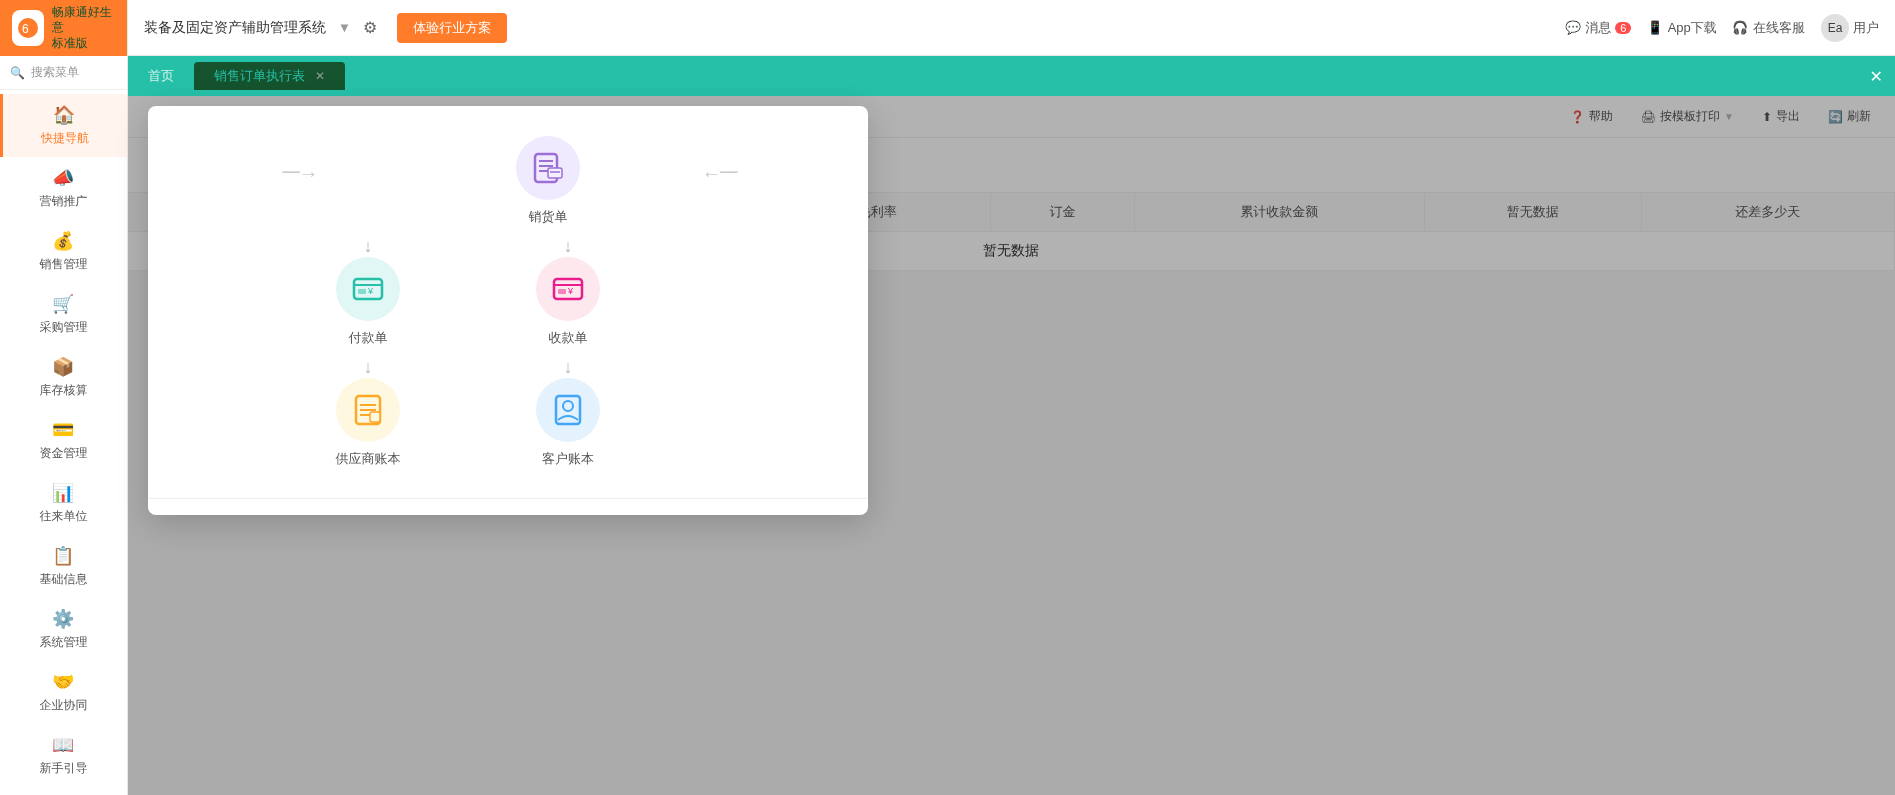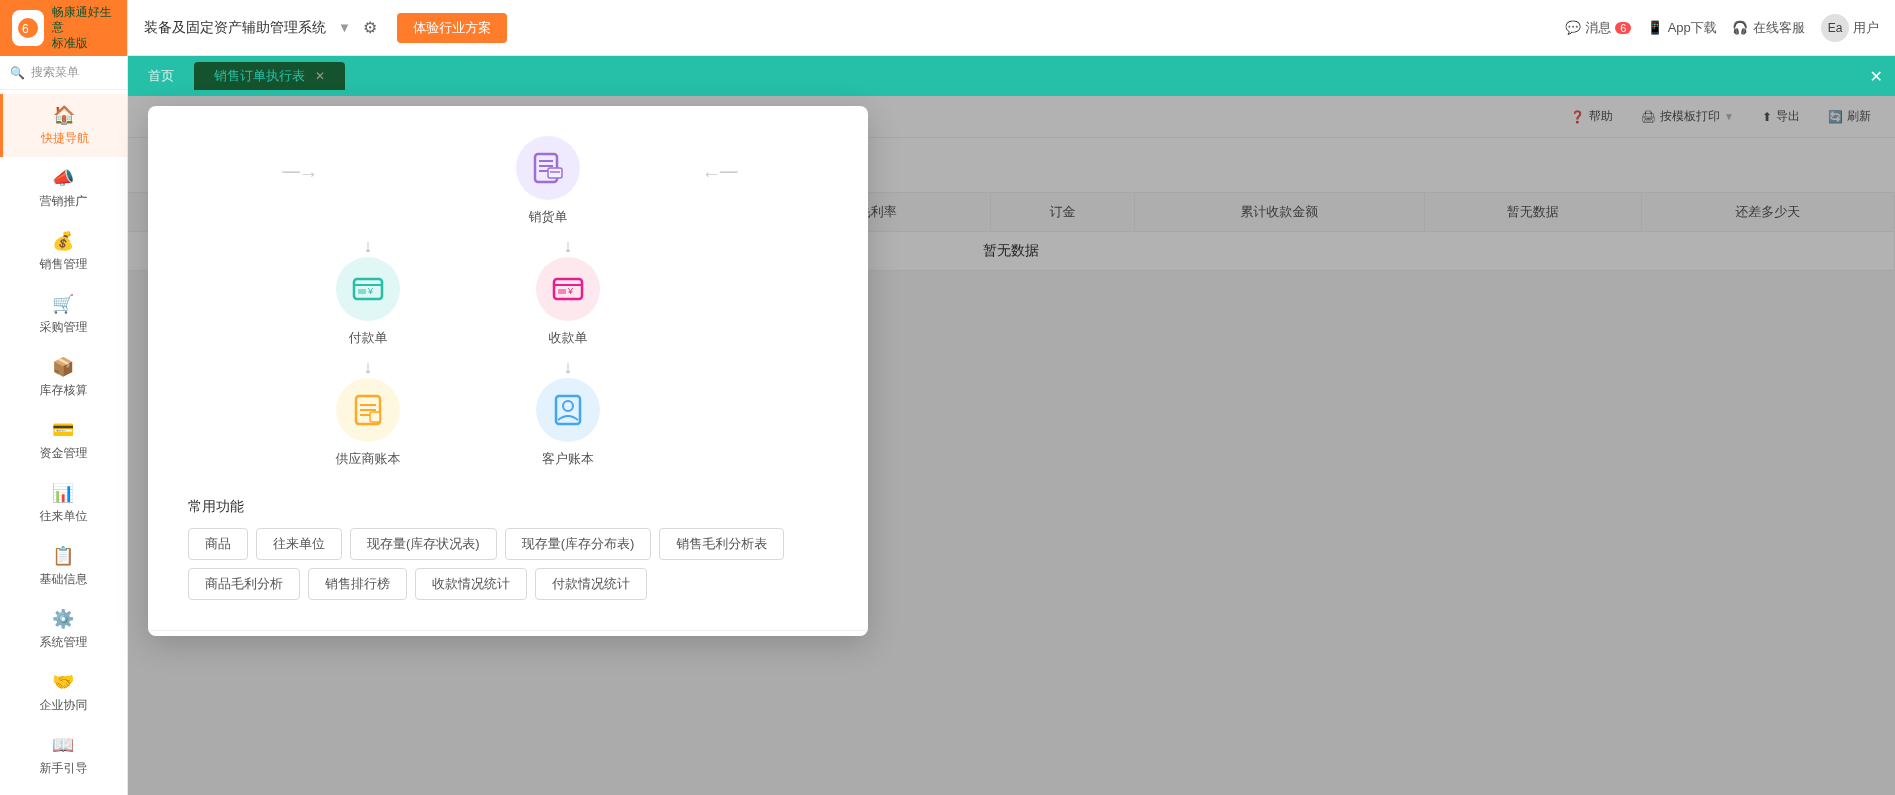--- a/index.html
+++ b/index.html
@@ -435,34 +435,20 @@
                 <rect x="6" y="4" width="24" height="28" rx="3" fill="none" stroke="#42a5f5" stroke-width="2.5"></rect>
                 <circle cx="18" cy="14" r="5" fill="none" stroke="#42a5f5" stroke-width="2"></circle>
                 <path d="M8 28 Q18 20 28 28" fill="none" stroke="#42a5f5" stroke-width="2"></path>
               </svg>
           </div>
           <span class="flow-label">客户账本</span>
         </div>
       </div>
     </div>
 
-    <div class="common-section">
-      <div class="common-title">常用功能</div>
-      <div class="common-btns" id="common-btns-container">
-      <button class="common-btn">商品</button>
-          <button class="common-btn">往来单位</button>
-          <button class="common-btn">现存量(库存状况表)</button>
-          <button class="common-btn">现存量(库存分布表)</button>
-          <button class="common-btn">销售毛利分析表</button>
-          <button class="common-btn">商品毛利分析</button>
-          <button class="common-btn">销售排行榜</button>
-          <button class="common-btn">收款情况统计</button>
-          <button class="common-btn">付款情况统计</button>
-        </div>
-    </div>
 
     <div class="popup-scrollbar">
       
       
       
     </div>
   </div>
 </div>
 
 </body></html>

